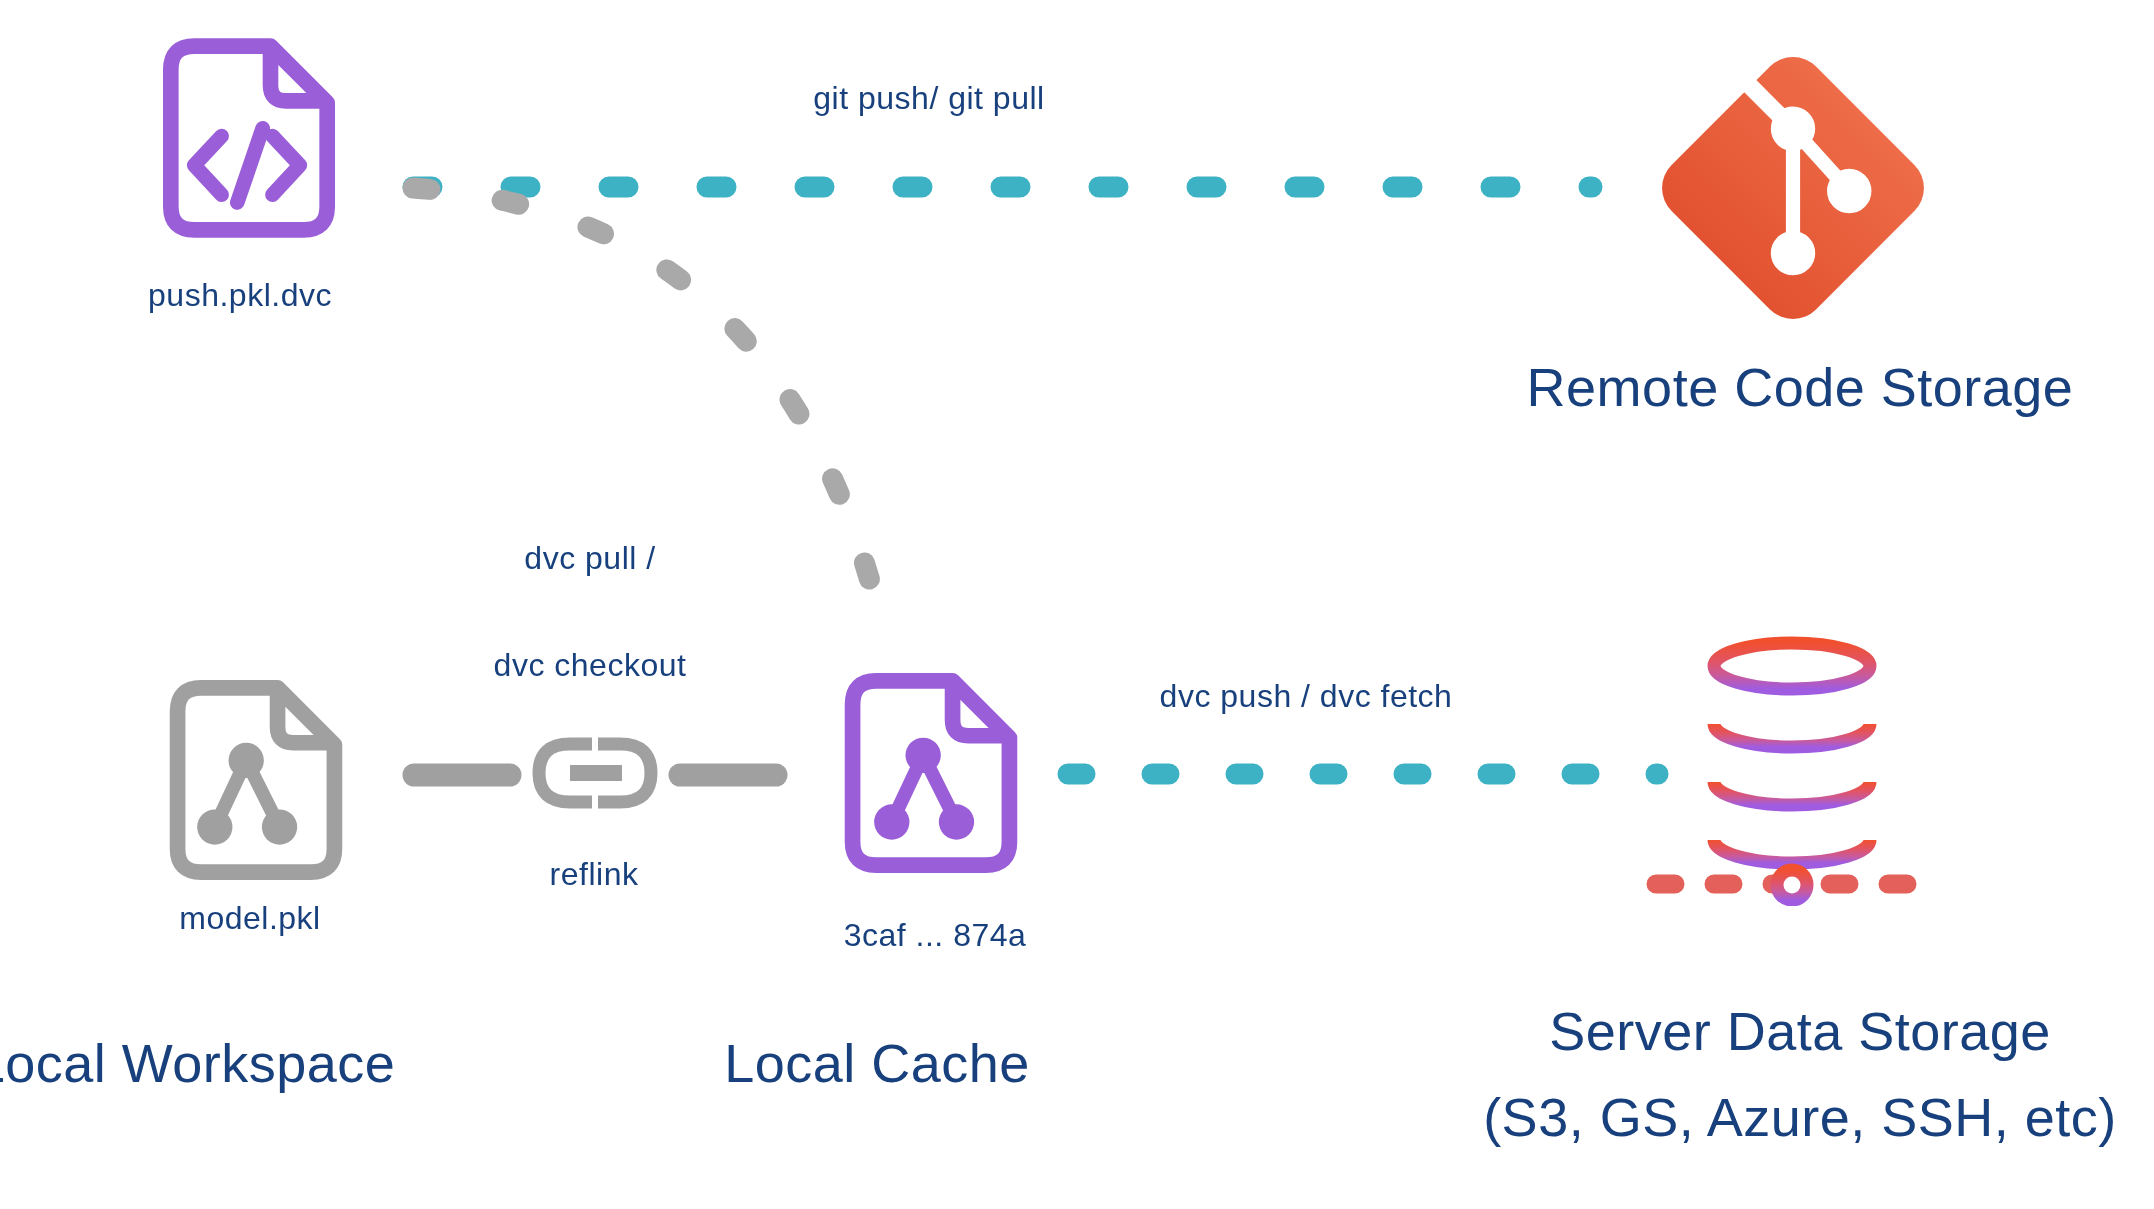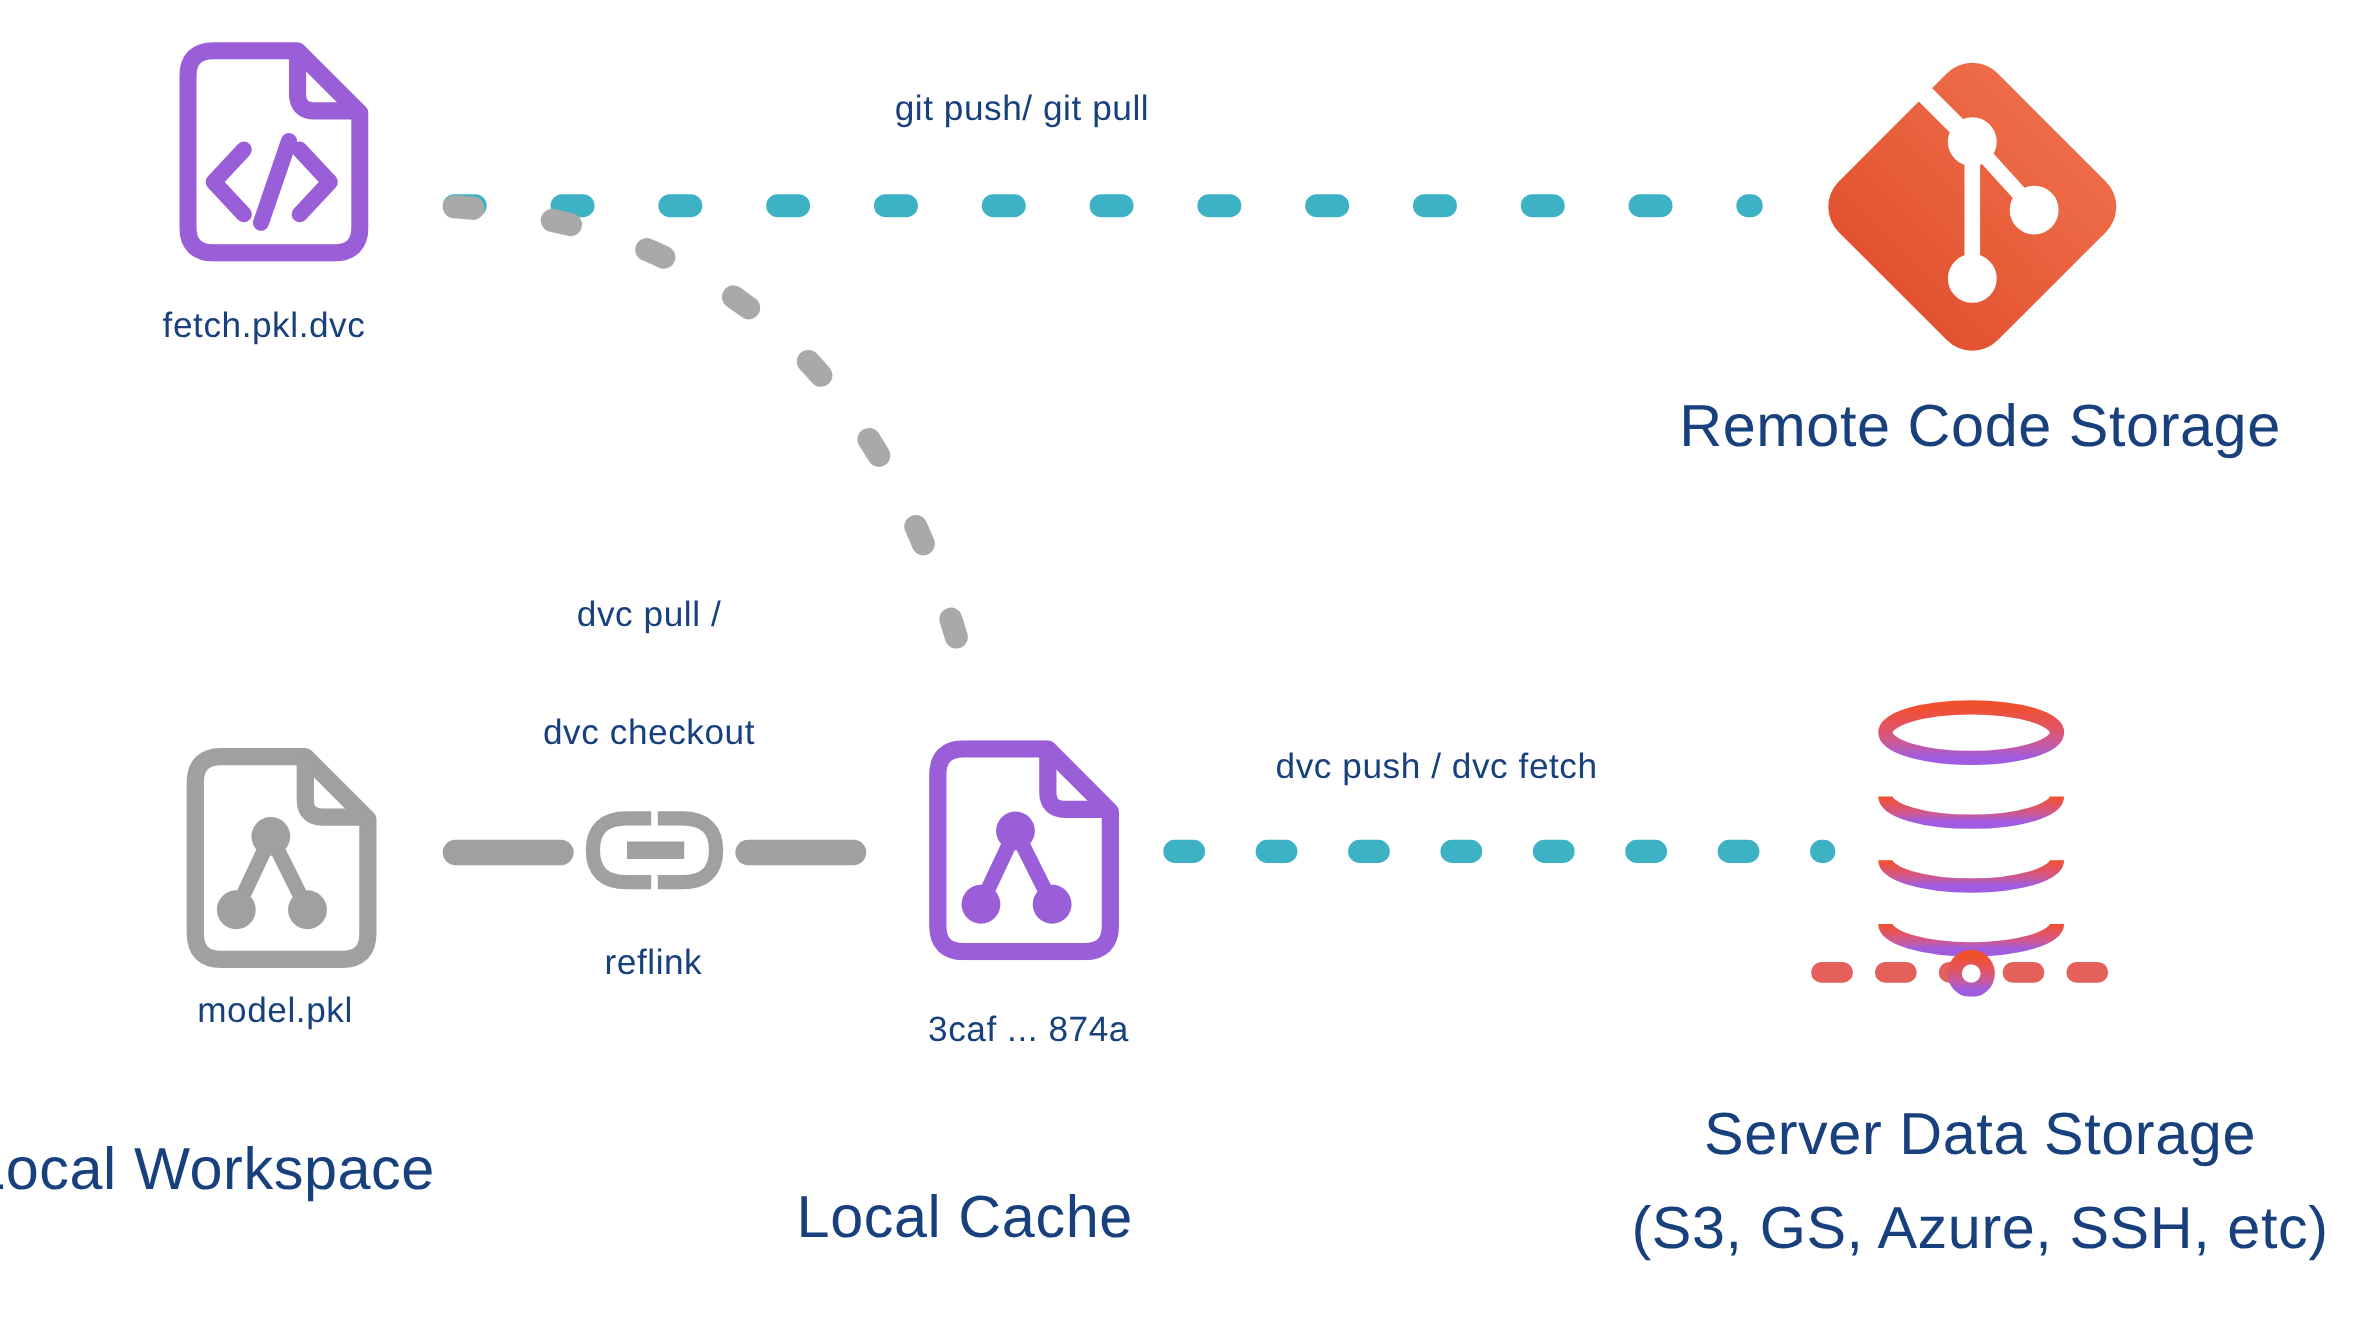--- a/index.html
+++ b/index.html
@@ -122,37 +122,37 @@
       <line x1="7" y1="16" x2="7" y2="103"></line>
       <line x1="85" y1="16" x2="85" y2="103"></line>
       <path d="M7 45 A 39 11.5 0 0 0 85 45"></path>
       <path d="M7 74 A 39 11.5 0 0 0 85 74"></path>
       <path d="M7 103 A 39 11.5 0 0 0 85 103"></path>
       <line x1="46" y1="112" x2="46" y2="119"></line>
       <circle cx="46" cy="125.5" r="7.5" fill="#ffffff"></circle>
     </g>
   </svg>
 
-  <div class="label" style="left:240px;top:277px">fetch.pkl.dvc</div>
+  <div class="label" style="left:240px;top:277px">push.pkl.dvc</div>
 
   <div class="label" style="left:929px;top:80px">git push/ git pull</div>
 
   <div class="label big" style="left:1800px;top:356px">Remote Code Storage</div>
 
   <div class="label" style="left:590px;top:540px">dvc pull /</div>
   <div class="label" style="left:590px;top:647px">dvc checkout</div>
 
   <div class="label" style="left:250px;top:900px">model.pkl</div>
 
   <div class="label" style="left:594px;top:856px">reflink</div>
 
   <div class="label" style="left:935px;top:917px">3caf ... 874a</div>
 
   <div class="label big" style="left:185px;top:1032px">Local Workspace</div>
 
-  <div class="label big" style="left:877px;top:1076px">Local Cache</div>
+  <div class="label big" style="left:877px;top:1032px">Local Cache</div>
 
   <div class="label" style="left:1306px;top:678px">dvc push / dvc fetch</div>
 
   <div class="label big" style="left:1800px;top:1000px">Server Data Storage</div>
   <div class="label big" style="left:1800px;top:1086px">(S3, GS, Azure, SSH, etc)</div>
 
 </div>
 
 </body></html>

